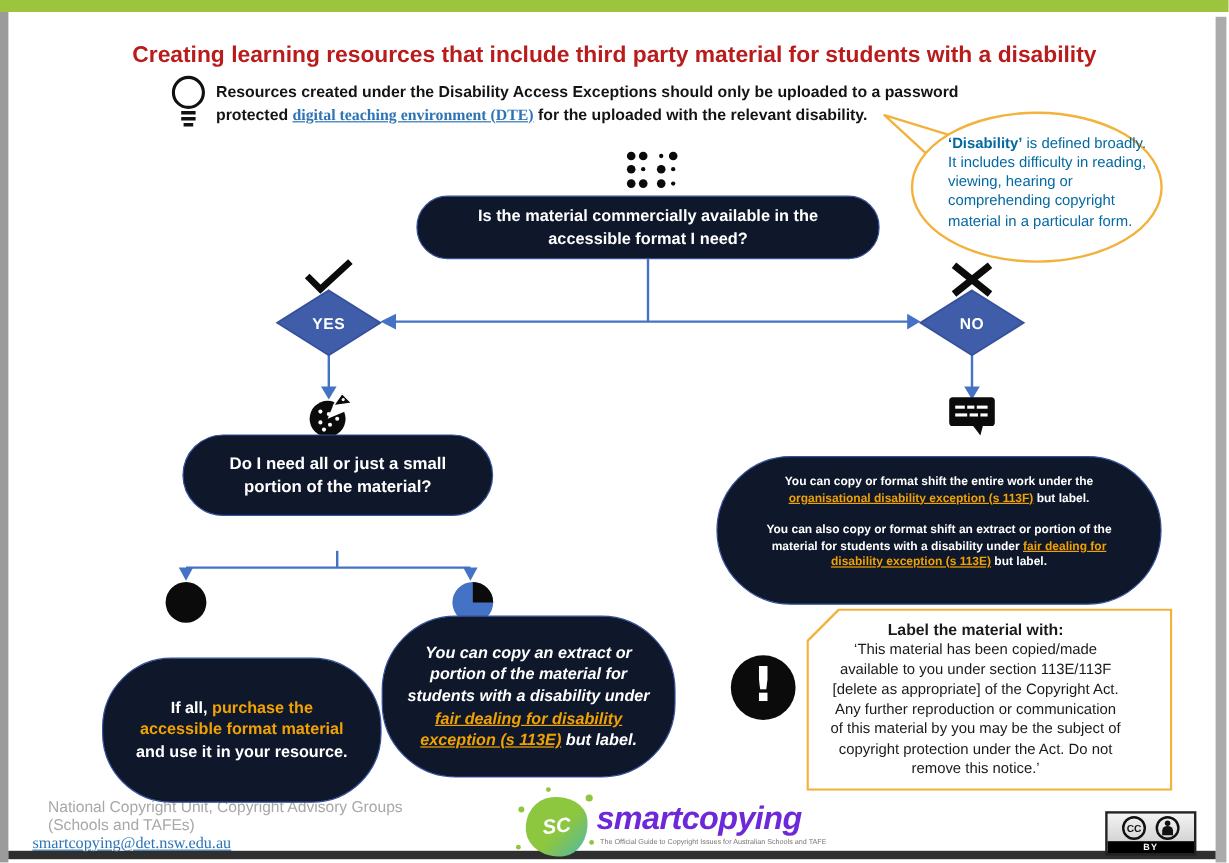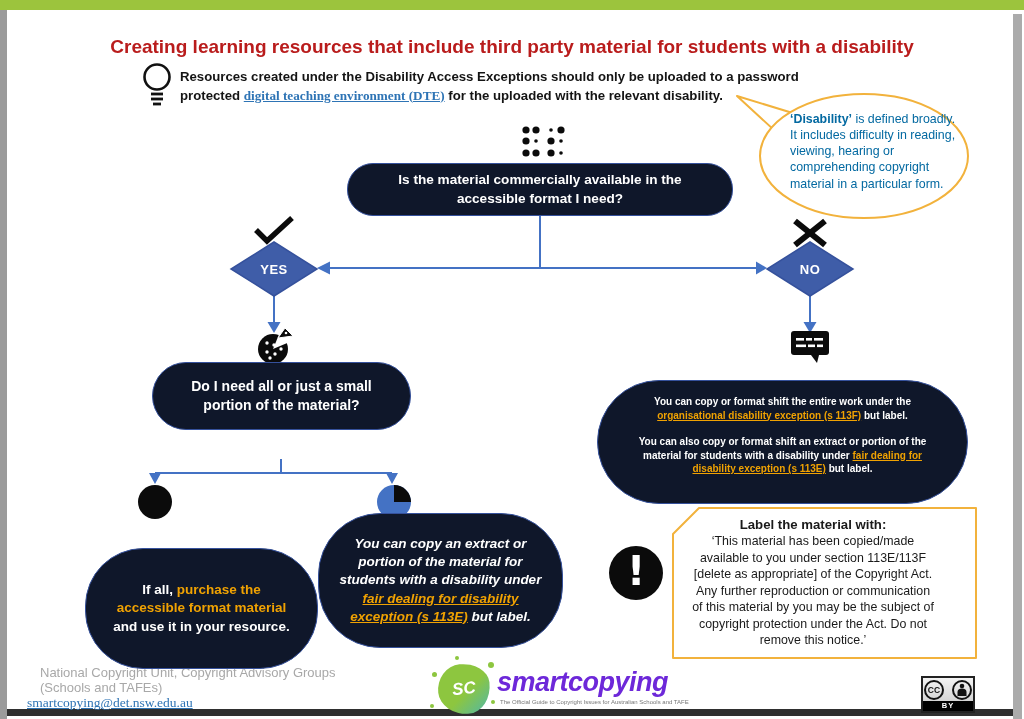--- a/index.html
+++ b/index.html
@@ -57,21 +57,21 @@
   .footer-email { position:absolute; left:27px; top:695px; font-size:13.5px; }
 
   .logo-blob { position:absolute; left:438px; top:664px; width:52px; height:50px;
     background:linear-gradient(140deg,#8DC63F 55%, #4FB7AC); border-radius:46% 54% 44% 56% / 52% 42% 58% 48%;
     transform:rotate(-6deg); display:flex; align-items:center; justify-content:center;
     color:#fff; font-weight:700; font-style:italic; font-size:17px; }
   .logo-dot { position:absolute; background:#8DC63F; border-radius:50%; }
   .logo-word { position:absolute; left:497px; top:667px; font-size:27px; font-style:italic; font-weight:700; color:#6d28d9; letter-spacing:-0.5px; }
   .logo-tagline { position:absolute; left:500px; top:699px; font-size:6px; color:#777; }
 
-  .cc-badge { position:absolute; left:921px; top:676px; width:54px; height:37px; border:2px solid #222;
+  .cc-badge { position:absolute; left:921px; top:676px; width:76px; height:37px; border:2px solid #222;
     background:linear-gradient(#f3f3f3,#c7c7c7); }
   .cc-circles { position:absolute; left:0; right:0; top:2px; display:flex; justify-content:center; gap:8px; }
   .cc-circle { width:20px; height:20px; border:2px solid #111; border-radius:50%; display:flex; align-items:center; justify-content:center; font-size:8.5px; font-weight:700; color:#111; background:transparent; }
   .cc-bottom { position:absolute; left:0; right:0; bottom:0; height:10px; background:#000; color:#fff; font-size:7.5px; font-weight:700; text-align:center; line-height:10px; letter-spacing:1px; }
 
   svg { display:block; }
   .overlay-svg { position:absolute; left:0; top:0; z-index:1; }
   .z2 { z-index:2; }
   .node, .diamond-label, .label-box, .excl-circle, .bubble-text, .icon-abs { z-index:2; }
 </style>

